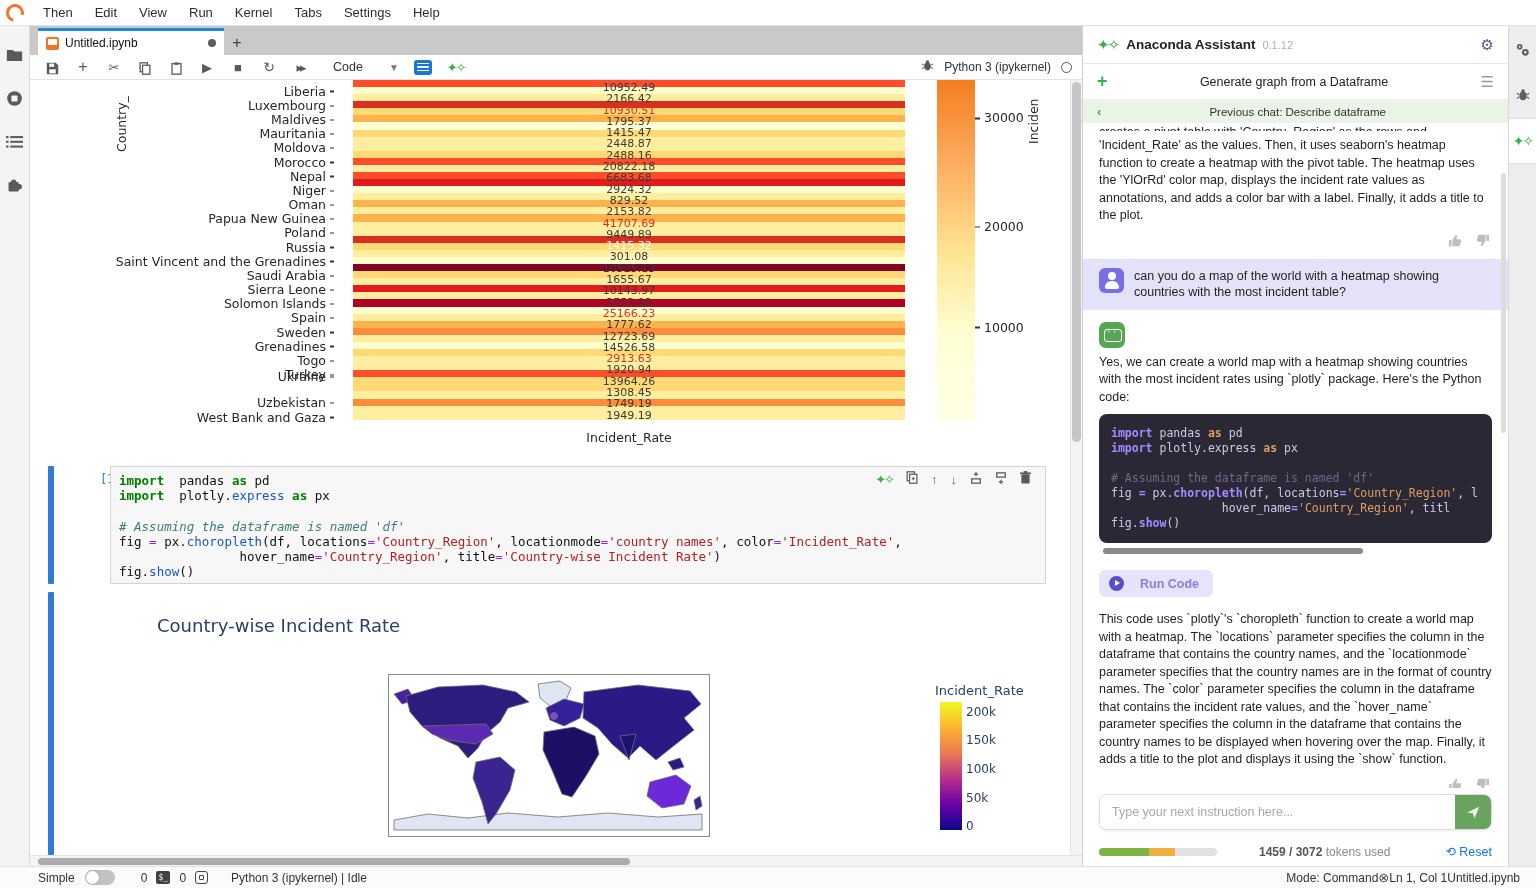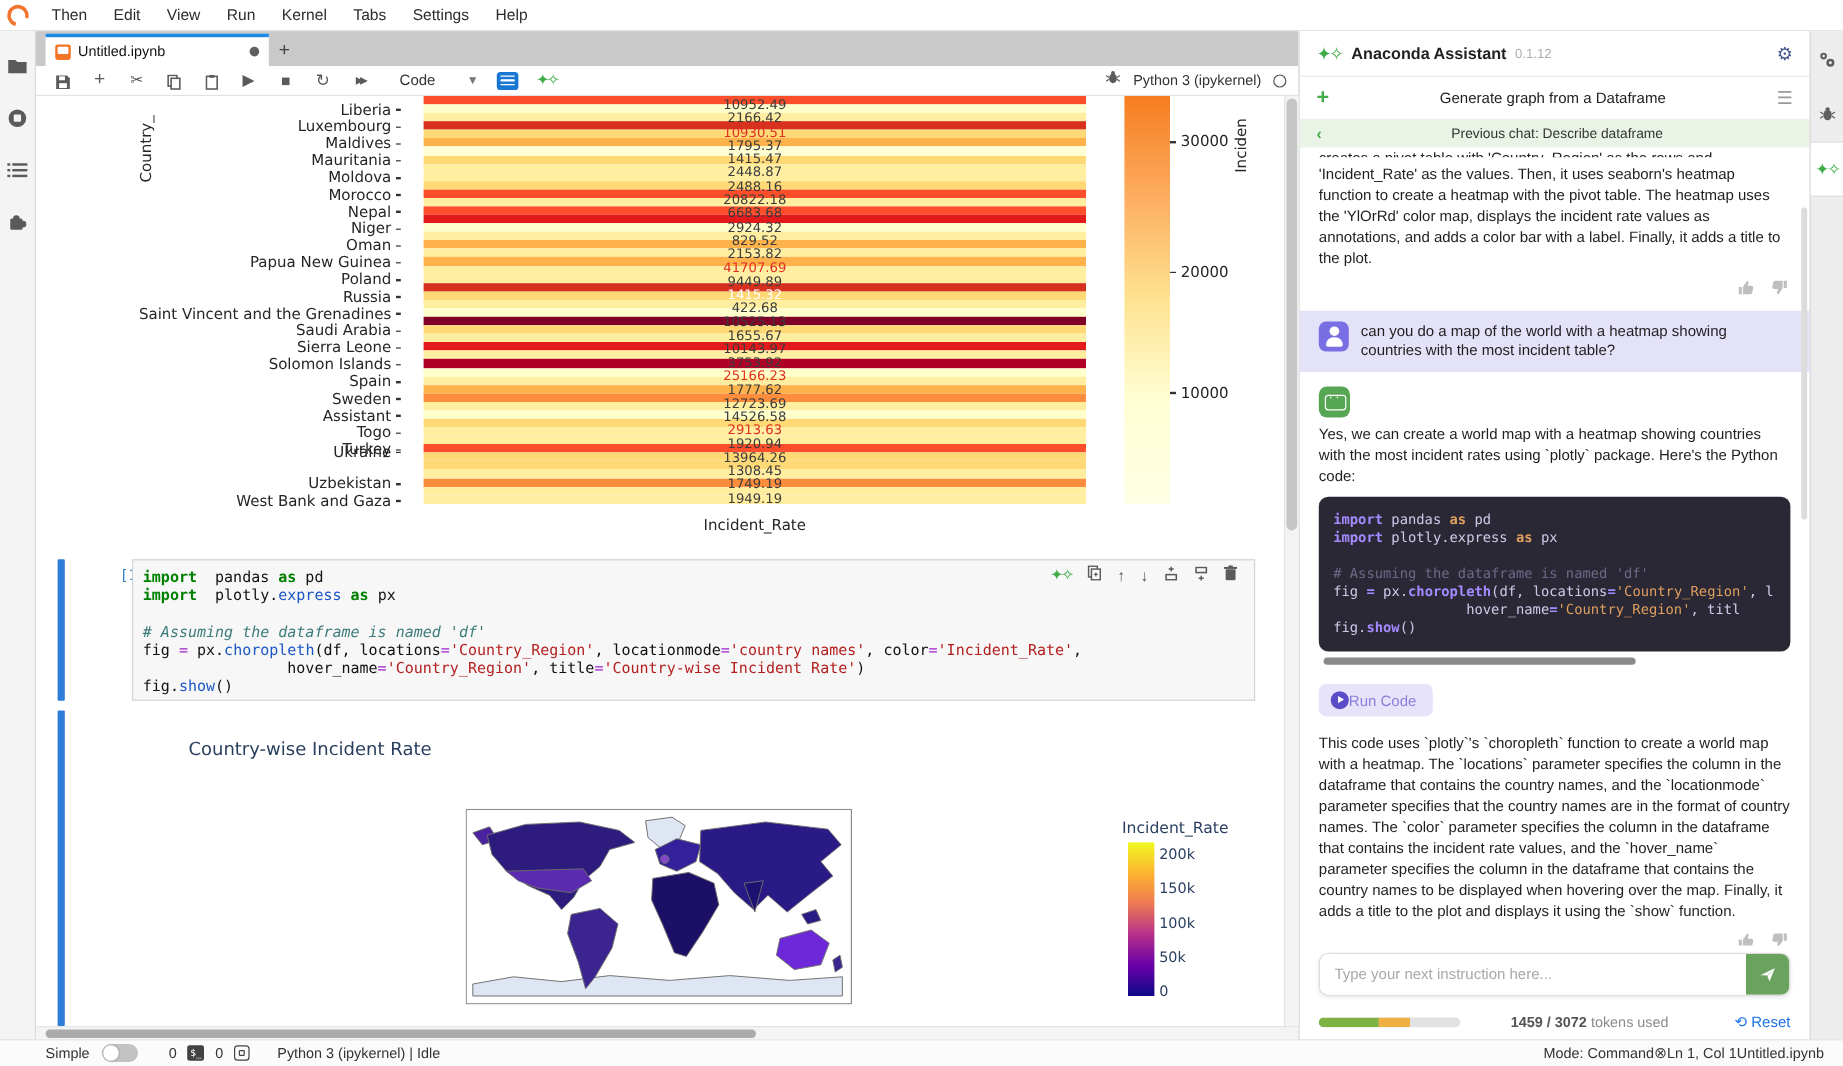--- a/index.html
+++ b/index.html
@@ -71,21 +71,21 @@
   .code { font-family:"DejaVu Sans Mono","Liberation Mono",monospace; font-size:12.5px; line-height:15.2px; white-space:pre; color:#111; }
   .cm-kw { color:#008000; font-weight:bold; }
   .cm-prop { color:#1a56c4; }
   .cm-op { color:#a222cc; }
   .cm-cm { color:#3d7b7b; font-style:italic; }
   .cm-str { color:#b42020; }
   .celltools { position:absolute; right:14px; top:4px; display:flex; gap:13px; align-items:center; }
   .celltools .ci { color:#5a5a5a; font-size:13px; }
 
   
-  .outtitle { position:absolute; left:127px; top:535px; font-size:15px; color:#2a3f5f; font-family:"DejaVu Sans",sans-serif; }
+  .outtitle { position:absolute; left:127px; top:535px; font-size:18px; color:#2a3f5f; font-family:"DejaVu Sans",sans-serif; }
   .mapbox { position:absolute; left:358px; top:594px; }
   .mapcb-title { position:absolute; left:905px; top:603px; font-size:13px; color:#2a3f5f; font-family:"DejaVu Sans",sans-serif; }
   .mapcb { position:absolute; left:910px; top:622px; width:22px; height:128px; background:linear-gradient(#f0f921,#fdb42f,#ed7953,#b6308b,#6a00a8,#0d0887); }
   .mapcbticks { position:absolute; left:936px; top:622px; width:50px; height:128px; }
   .mcbt { position:absolute; font-size:12px; color:#2a3f5f; transform:translateY(-50%); font-family:"DejaVu Sans",sans-serif; }
 
   
   .assistant { width:426px; border-left:1px solid #cfcfcf; display:flex; flex-direction:column; background:#fff; min-width:0; }
   .as-header { height:38px; display:flex; align-items:center; padding:0 14px; border-bottom:1px solid #e8e8e8; flex:0 0 38px; }
   .as-title { font-size:13.5px; font-weight:bold; color:#222; margin-left:8px; }
@@ -112,21 +112,21 @@
   .botavatar { width:26px; height:26px; background:#57a653; border-radius:7px; margin-top:12px; position:relative; }
   .botavatar:before { content:""; position:absolute; left:5px; top:7px; width:16px; height:11px; border:1.6px solid #fff; border-radius:3px; }
   .botavatar:after { content:"··"; position:absolute; left:8px; top:3px; color:#fff; font-size:11px; letter-spacing:2px; }
   .ascode { background:#2b2836; border-radius:8px; margin-top:8px; padding:12px 12px; overflow:hidden; }
   .ascode .code { font-size:11.5px; line-height:15px; color:#cfc9e8; }
   .as-kw { color:#a48aff; font-weight:bold; }
   .as-as { color:#df9f5f; font-weight:bold; }
   .as-str { color:#df9f5f; }
   .as-cm { color:#6e6887; }
   .hbar { height:6px; background:#8a8a8a; border-radius:3px; width:260px; margin:5px 0 0 4px; }
-  .runbtn { display:inline-flex; align-items:center; gap:0; background:#e7e3fb; border-radius:6px; padding:6px 14px 6px 10px; margin-top:16px; }
+  .runbtn { display:inline-flex; align-items:center; gap:16px; background:#e7e3fb; border-radius:6px; padding:6px 14px 6px 10px; margin-top:16px;font-weight:bold; }
   .runbtn .play { width:15px; height:15px; background:#5b4dc7; border-radius:50%; position:relative; }
   .runbtn .play:before { content:""; position:absolute; left:5.5px; top:4px; border-left:5px solid #fff; border-top:3.5px solid transparent; border-bottom:3.5px solid transparent; }
   .runlabel { color:#8b7fd9; font-size:12.5px; }
   .as-footer { flex:0 0 78px; padding:6px 16px 0 16px; }
   .inputrow { display:flex; background:#fff; border:1px solid #ddd; border-radius:8px; box-shadow:0 1px 3px rgba(0,0,0,.08); overflow:hidden; height:36px; }
   .as-input { flex:1; border:none; outline:none; padding:0 12px; font-size:12.5px; color:#333; font-family:"Liberation Sans",sans-serif; }
   .as-input::placeholder { color:#a8a8a8; }
   .sendbtn { width:36px; background:#6aa35e; display:flex; align-items:center; justify-content:center; border:none; }
   .tokensrow { display:flex; align-items:center; margin-top:14px; }
   .tokenbar { width:118px; height:8px; background:#e2e2e2; border-radius:4px; overflow:hidden; display:flex; }
@@ -280,21 +280,21 @@
               <div class="ylab" style="top: 124px;">Oman</div>
               <div class="ylab" style="top: 138.1px;">Papua New Guinea</div>
               <div class="ylab" style="top: 152.3px;">Poland</div>
               <div class="ylab" style="top: 166.5px;">Russia</div>
               <div class="ylab" style="top: 180.6px;">Saint Vincent and the Grenadines</div>
               <div class="ylab" style="top: 194.8px;">Saudi Arabia</div>
               <div class="ylab" style="top: 209px;">Sierra Leone</div>
               <div class="ylab" style="top: 223.1px;">Solomon Islands</div>
               <div class="ylab" style="top: 237.3px;">Spain</div>
               <div class="ylab" style="top: 251.5px;">Sweden</div>
-              <div class="ylab" style="top: 265.6px;">Assistant</div>
+              <div class="ylab" style="top: 265.6px;">Grenadines</div>
               <div class="ylab" style="top: 279.8px;">Togo</div>
               <div class="ylab" style="top: 294px;">Turkey</div>
               <div class="ylab" style="top: 296px;">Ukraine</div>
               <div class="ylab" style="top: 322.3px;">Uzbekistan</div>
               <div class="ylab" style="top: 336.5px;">West Bank and Gaza</div>
             </div>
           <div class="stripes" id="stripes">
               <div class="stripe" style="background: rgb(252, 78, 42);"></div>
               <div class="stripe" style="background: rgb(255, 255, 204);"></div>
               <div class="stripe" style="background: rgb(255, 237, 160);"></div>
@@ -353,21 +353,21 @@
               <div class="annot" style="color: rgb(59, 59, 59);">2448.87</div>
               <div class="annot" style="color: rgb(59, 59, 59);">2488.16</div>
               <div class="annot" style="color: rgb(59, 59, 59);">20822.18</div>
               <div class="annot" style="color: rgb(59, 59, 59);">6683.68</div>
               <div class="annot" style="color: rgb(59, 59, 59);">2924.32</div>
               <div class="annot" style="color: rgb(59, 59, 59);">829.52</div>
               <div class="annot" style="color: rgb(59, 59, 59);">2153.82</div>
               <div class="annot" style="color: rgb(224, 48, 34);">41707.69</div>
               <div class="annot" style="color: rgb(59, 59, 59);">9449.89</div>
               <div class="annot" style="color: rgb(255, 255, 255);">1415.32</div>
-              <div class="annot" style="color: rgb(59, 59, 59);">422.68</div>
+              <div class="annot" style="color: rgb(59, 59, 59);">301.08</div>
               <div class="annot" style="color: rgb(59, 59, 59);">10525.13</div>
               <div class="annot" style="color: rgb(59, 59, 59);">1655.67</div>
               <div class="annot" style="color: rgb(59, 59, 59);">10143.97</div>
               <div class="annot" style="color: rgb(59, 59, 59);">3753.92</div>
               <div class="annot" style="color: rgb(224, 48, 34);">25166.23</div>
               <div class="annot" style="color: rgb(59, 59, 59);">1777.62</div>
               <div class="annot" style="color: rgb(59, 59, 59);">12723.69</div>
               <div class="annot" style="color: rgb(59, 59, 59);">14526.58</div>
               <div class="annot" style="color: rgb(224, 48, 34);">2913.63</div>
               <div class="annot" style="color: rgb(59, 59, 59);">1920.94</div>

